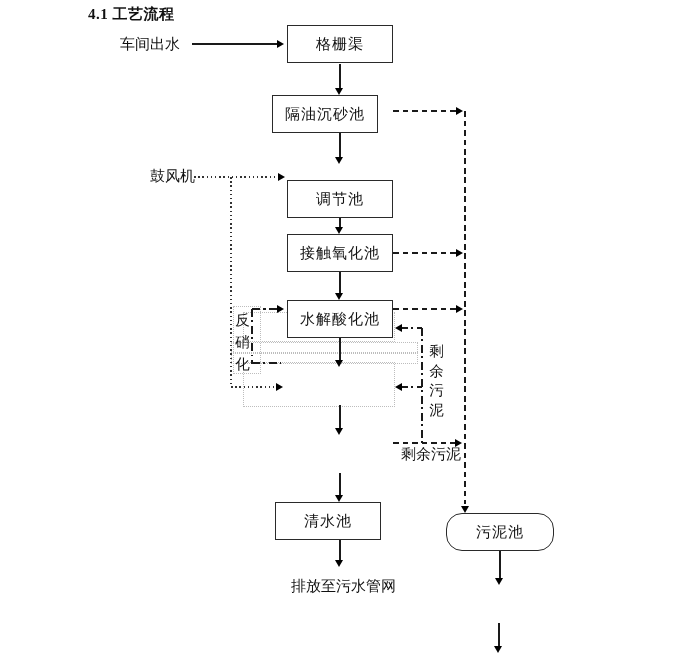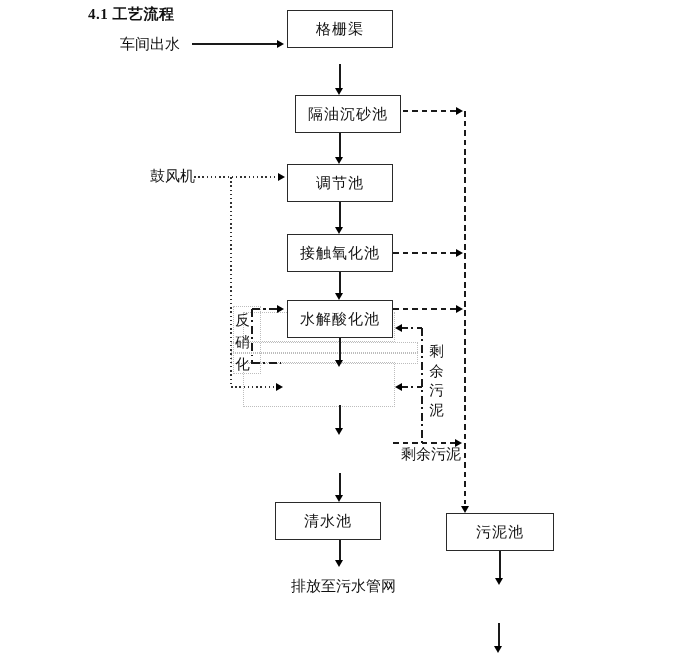--- a/index.html
+++ b/index.html
@@ -41,28 +41,28 @@
 
   <div class="title">4.1 工艺流程</div>
 
   <div class="lbl" style="left:120px;top:35px;">车间出水</div>
   <div class="lbl" style="left:150px;top:167px;">鼓风机</div>
   <div class="lbl" style="left:401px;top:445px;">剩余污泥</div>
   <div class="lbl" style="left:291px;top:577px;">排放至污水管网</div>
   <div class="vtext" style="left:234px;top:309px;line-height:22px;">反硝化</div>
   <div class="vtext" style="left:428px;top:342px;line-height:19.5px;">剩余污泥</div>
 
-  <div class="node" style="left:287px;top:10px;">格栅渠</div>
-  <div class="node" style="left:295px;top:95px;">隔油沉砂池</div>
-  <div class="node" style="left:287px;top:164px;">调节池</div>
+  <div class="node" style="left:287px;top:25px;">格栅渠</div>
+  <div class="node" style="left:272px;top:95px;">隔油沉砂池</div>
+  <div class="node" style="left:287px;top:180px;">调节池</div>
   <div class="node" style="left:287px;top:234px;">接触氧化池</div>
   <div class="node" style="left:287px;top:300px;">水解酸化池</div>
   <div class="node" style="left:275px;top:502px;">清水池</div>
 
-  <div class="node" style="left:446px;top:513px;width:108px;">污泥池</div>
+  <div class="node" style="left:446px;top:513px;width:108px;border-radius:16px;">污泥池</div>
 
   <div class="l sh" style="left:192px;top:43.2px;width:86px;"></div>
   <div class="ah ar" style="left:277px;top:39.5px;"></div>
   <div class="l sv" style="left:339px;top:64px;height:26px;"></div>
     <div class="ah ad" style="left:335.3px;top:88px;"></div>
   <div class="l sv" style="left:339px;top:133px;height:26px;"></div>
     <div class="ah ad" style="left:335.3px;top:157px;"></div>
   <div class="l sv" style="left:339px;top:202px;height:27px;"></div>
     <div class="ah ad" style="left:335.3px;top:227px;"></div>
   <div class="l sv" style="left:339px;top:272px;height:23px;"></div>

